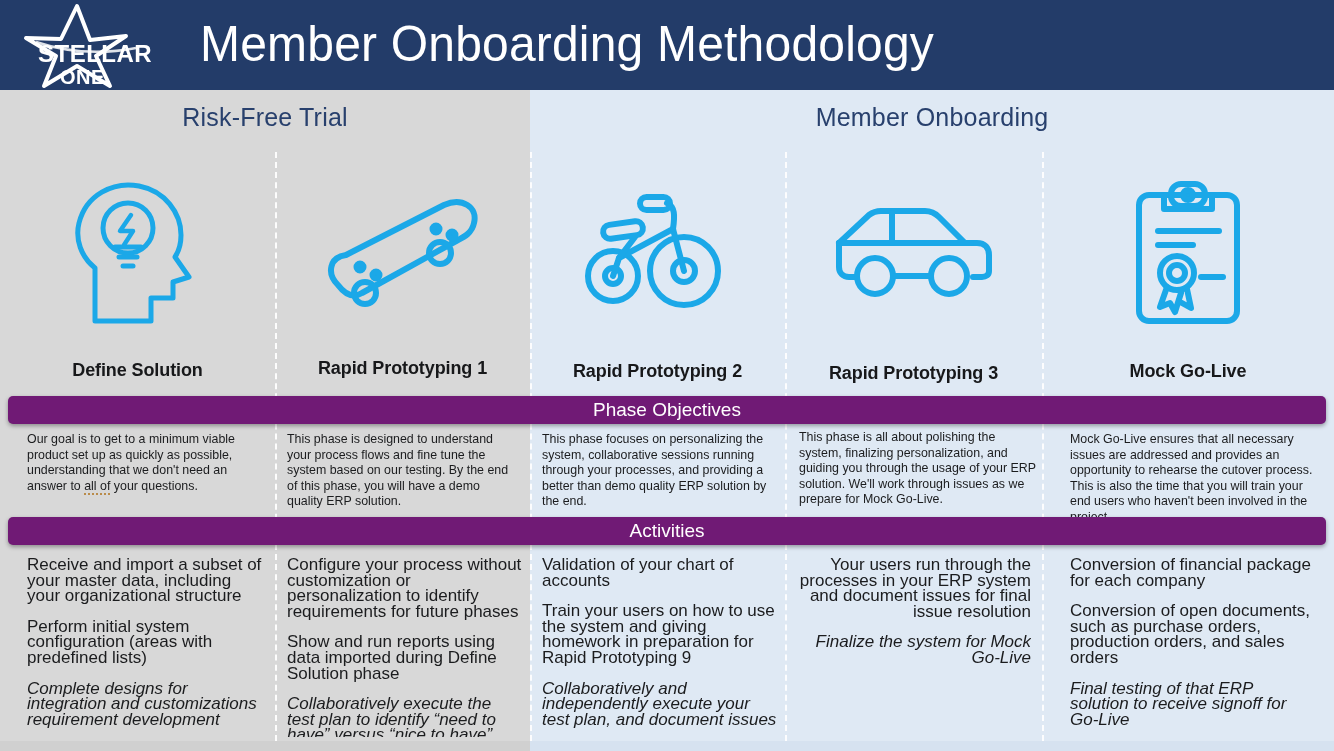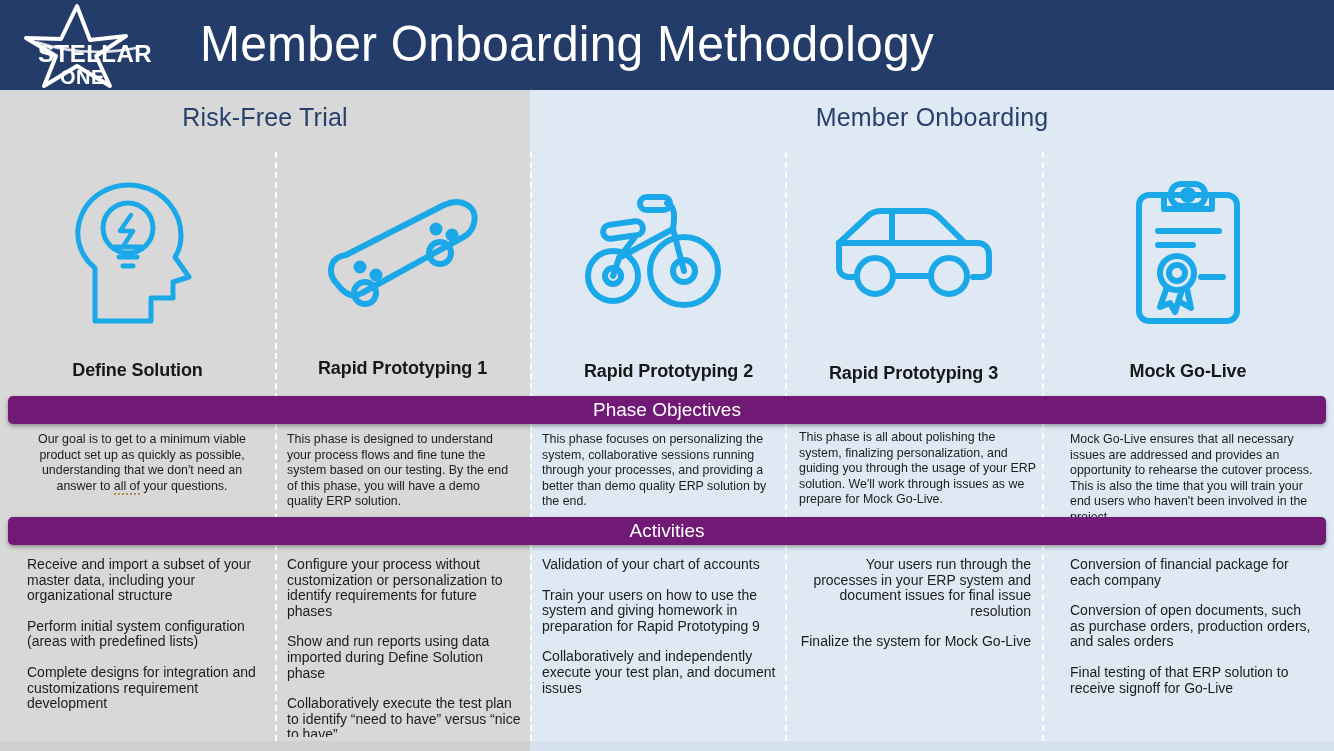--- a/index.html
+++ b/index.html
@@ -143,26 +143,26 @@
     line-height: 15.6px;
     color: #1b1c1e;
   }
   .obj-cell p { margin: 0; }
 
   .act-cell {
     position: absolute;
     top: 557px;
     height: 180px;
     overflow: hidden;
-    font-size: 14px;
+    font-size: 17px;
     line-height: 15.6px;
     color: #1b1c1e;
   }
   .act-cell p { margin: 0 0 15px 0; }
-  .act-cell p:last-child { margin-bottom: 0; }
+  .act-cell p:last-child { margin-bottom: 0; font-style: italic; }
 
   .spellcheck {
     border-bottom: 2px dotted #b98b4a;
     padding-bottom: 0px;
   }
 </style>
 </head>
 <body>
 
 <div id="header">
@@ -268,27 +268,27 @@
       <circle cx="44" cy="92" r="8"></circle>
       <path d="M34 106 L27 126 L37 122 L42 131 L48 112"></path>
       <path d="M54 108 L58 127 L49 122"></path>
       <path d="M68 96 L90 96"></path>
     </g>
   </svg>
 </div>
 
 <div class="phase-title" style="left:0px;width:275px;top:360px;">Define Solution</div>
 <div class="phase-title" style="left:275px;width:255px;top:358px;">Rapid Prototyping 1</div>
-<div class="phase-title" style="left:530px;width:255px;top:361px;padding-left:11px;">Rapid Prototyping 2</div>
+<div class="phase-title" style="left:530px;width:255px;top:361px;">Rapid Prototyping 2</div>
 <div class="phase-title" style="left:785px;width:257px;top:363px;">Rapid Prototyping 3</div>
 <div class="phase-title" style="left:1042px;width:292px;top:361px;">Mock Go-Live</div>
 
 <div class="section-bar" id="bar-objectives">Phase Objectives</div>
 
-<div class="obj-cell" style="left:27px;width:230px;top:432px;text-align:center;">
+<div class="obj-cell" style="left:27px;width:230px;top:432px;">
   <p><span>Our goal is to get to a minimum viable product set up as quickly as possible, understanding that we don't need an answer to </span><span class="spellcheck">all of</span><span> your questions.</span></p>
 </div>
 
 <div class="obj-cell" style="left:287px;width:232px;top:432px;">
   <p>This phase is designed to understand your process flows and fine tune the system based on our testing. By the end of this phase, you will have a demo quality ERP solution.</p>
 </div>
 
 <div class="obj-cell" style="left:542px;width:236px;top:432px;">
   <p>This phase focuses on personalizing the system, collaborative sessions running through your processes, and providing a better than demo quality ERP solution by the end.</p>
 </div>

